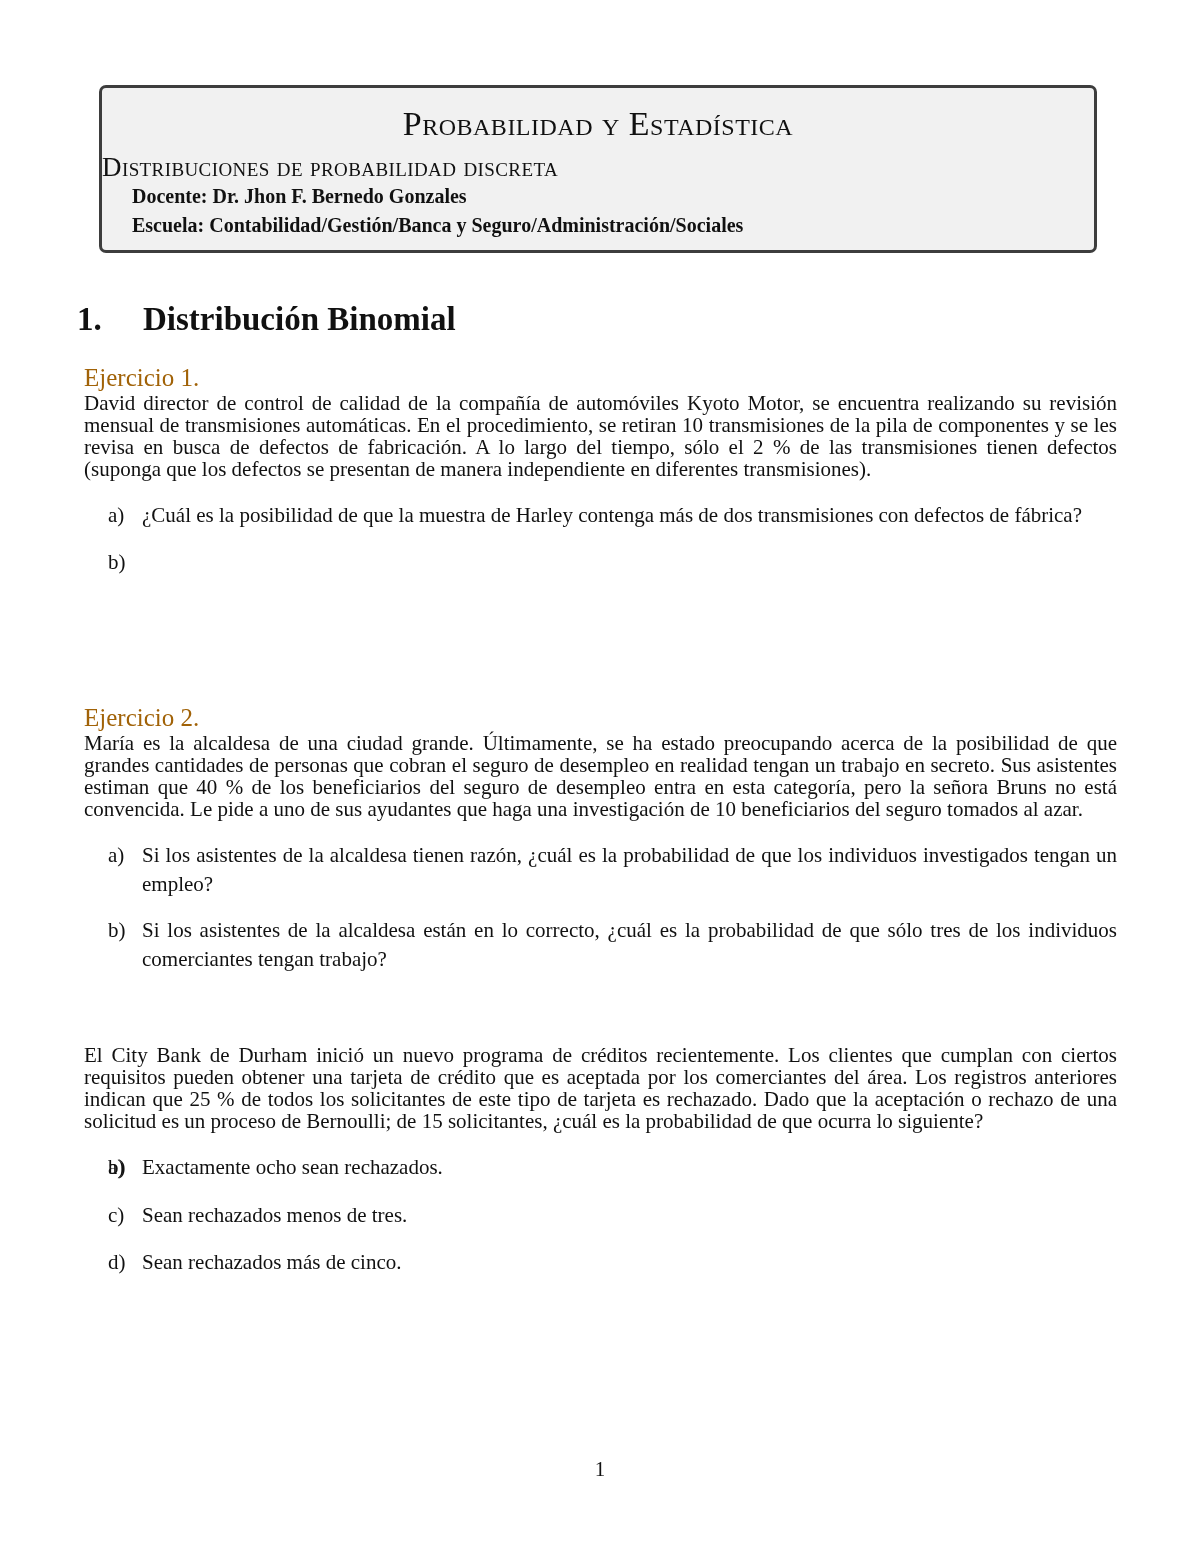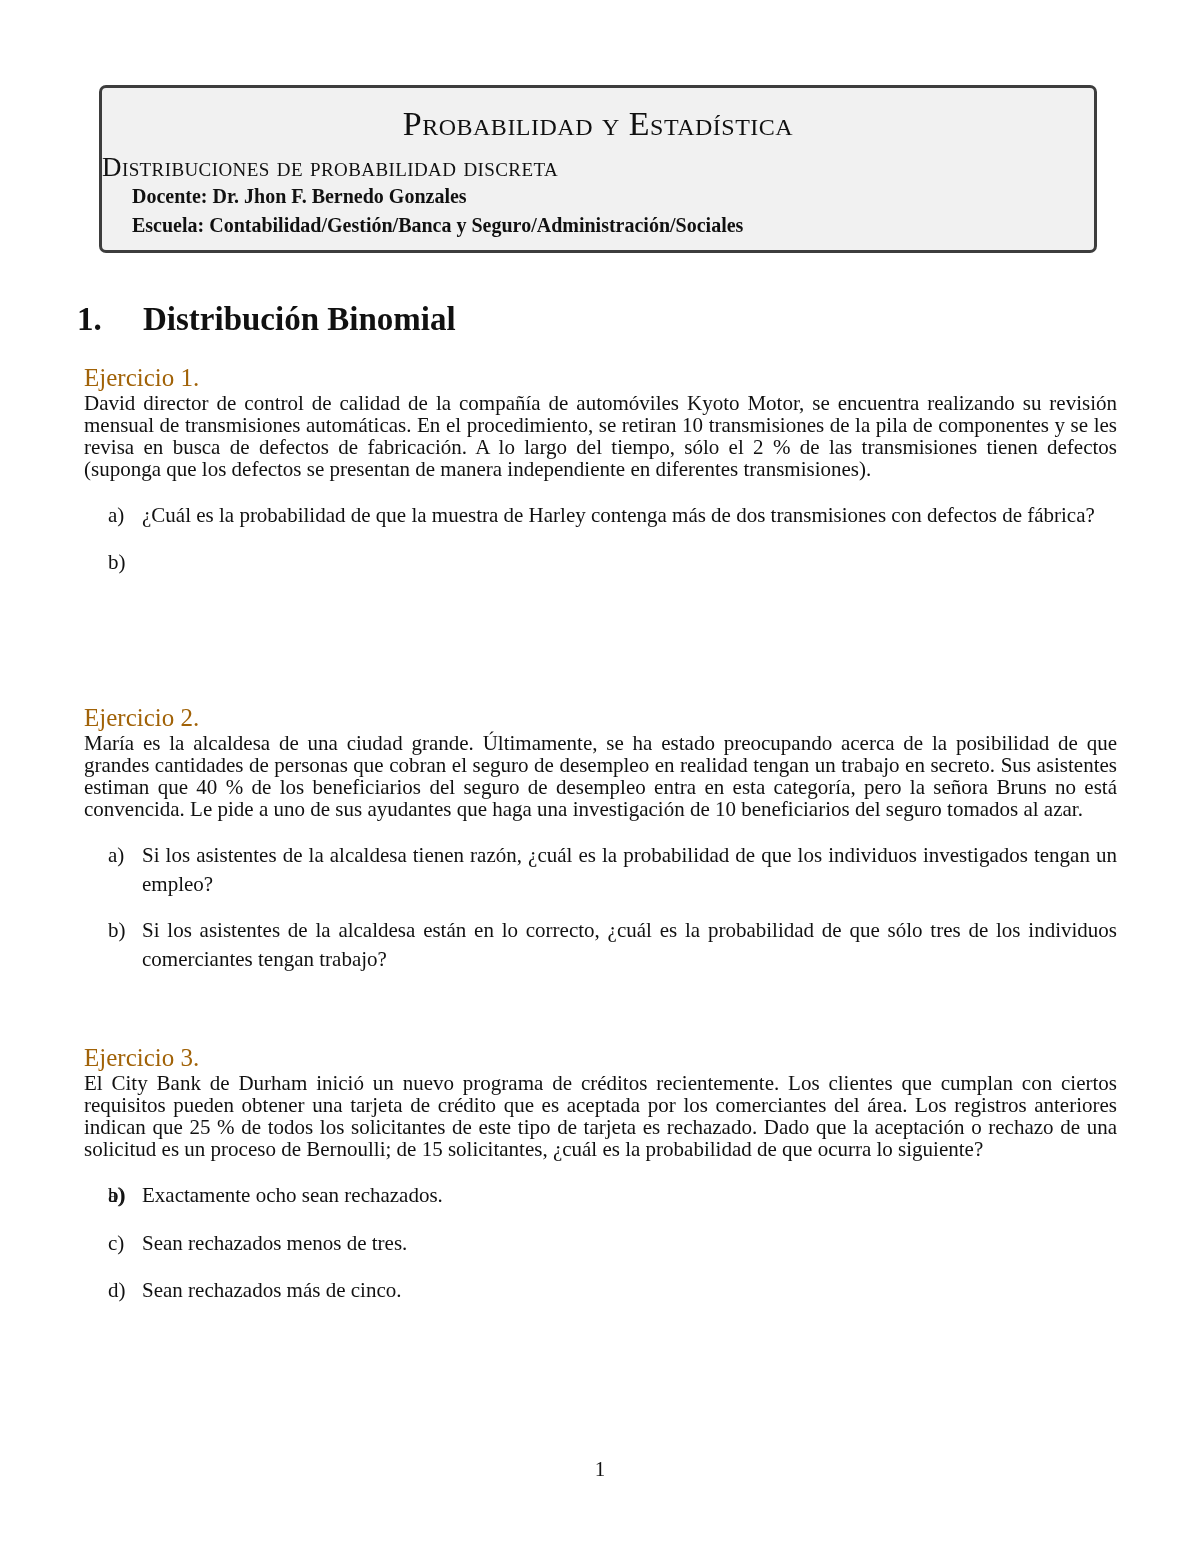--- a/index.html
+++ b/index.html
@@ -134,21 +134,21 @@
   <div class="section-heading">
     <span class="num">1.</span><span>Distribución Binomial</span>
   </div>
 
   <div class="exercise" style="top:364px;">
     <div class="ex-label">Ejercicio 1.</div>
     <p class="ex-body">David director de control de calidad de la compañía de automóviles Kyoto Motor, se encuentra realizando su revisión mensual de transmisiones automáticas. En el procedimiento, se retiran 10 transmisiones de la pila de componentes y se les revisa en busca de defectos de fabricación. A lo largo del tiempo, sólo el 2 % de las transmisiones tienen defectos (suponga que los defectos se presentan de manera independiente en diferentes transmisiones).</p>
     <ul class="items" style="margin-top:21px;">
       <li class="item">
         <span class="marker">a)</span>
-        <span>¿Cuál es la probabilidad de que la muestra de Harley contenga más de dos transmisiones con defectos de fábrica?</span>
+        <span>¿Cuál es la posibilidad de que la muestra de Harley contenga más de dos transmisiones con defectos de fábrica?</span>
       </li>
       <li class="item" style="margin-top:18px;">
         <span class="marker">b)</span>
       </li>
     </ul>
   </div>
 
   <div class="exercise" style="top:704px;">
     <div class="ex-label">Ejercicio 2.</div>
     <p class="ex-body">María es la alcaldesa de una ciudad grande. Últimamente, se ha estado preocupando acerca de la posibilidad de que grandes cantidades de personas que cobran el seguro de desempleo en realidad tengan un trabajo en secreto. Sus asistentes estiman que 40 % de los beneficiarios del seguro de desempleo entra en esta categoría, pero la señora Bruns no está convencida. Le pide a uno de sus ayudantes que haga una investigación de 10 beneficiarios del seguro tomados al azar.</p>
@@ -158,21 +158,20 @@
         <span>Si los asistentes de la alcaldesa tienen razón, ¿cuál es la probabilidad de que los individuos investigados tengan un empleo?</span>
       </li>
       <li class="item" style="margin-top:18px;">
         <span class="marker">b)</span>
         <span>Si los asistentes de la alcaldesa están en lo correcto, ¿cuál es la probabilidad de que sólo tres de los individuos comerciantes tengan trabajo?</span>
       </li>
     </ul>
   </div>
 
   <div class="exercise" style="top:1044px;">
-    <div class="ex-label">Ejercicio 3.</div>
     <p class="ex-body">El City Bank de Durham inició un nuevo programa de créditos recientemente. Los clientes que cumplan con ciertos requisitos pueden obtener una tarjeta de crédito que es aceptada por los comerciantes del área. Los registros anteriores indican que 25 % de todos los solicitantes de este tipo de tarjeta es rechazado. Dado que la aceptación o rechazo de una solicitud es un proceso de Bernoulli; de 15 solicitantes, ¿cuál es la probabilidad de que ocurra lo siguiente?</p>
     <ul class="items" style="margin-top:21px;">
       <li class="item">
         <span class="marker">a)</span>
       </li>
       <li class="item" style="margin-top:19px;">
         <span class="marker">b)</span>
         <span>Exactamente ocho sean rechazados.</span>
       </li>
       <li class="item" style="margin-top:19px;">

